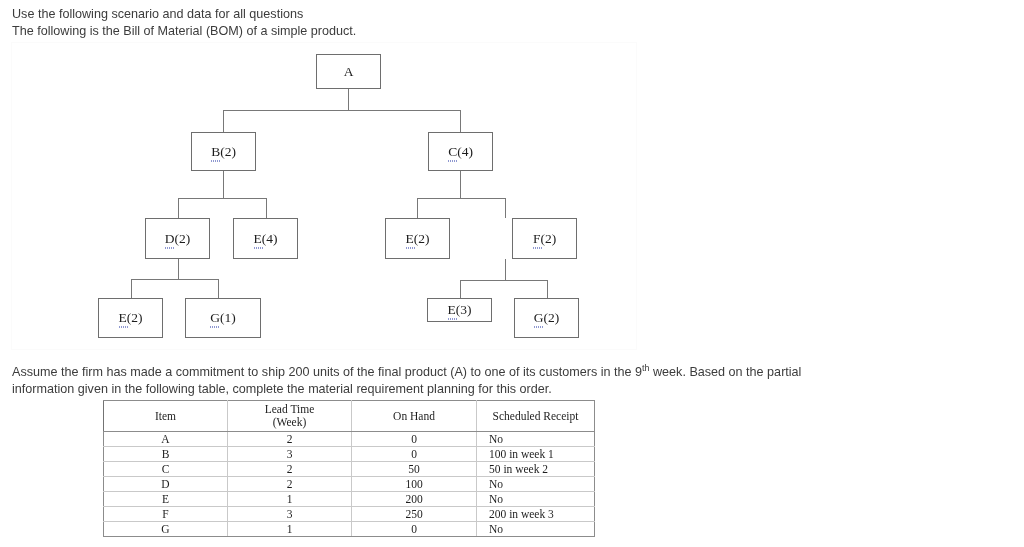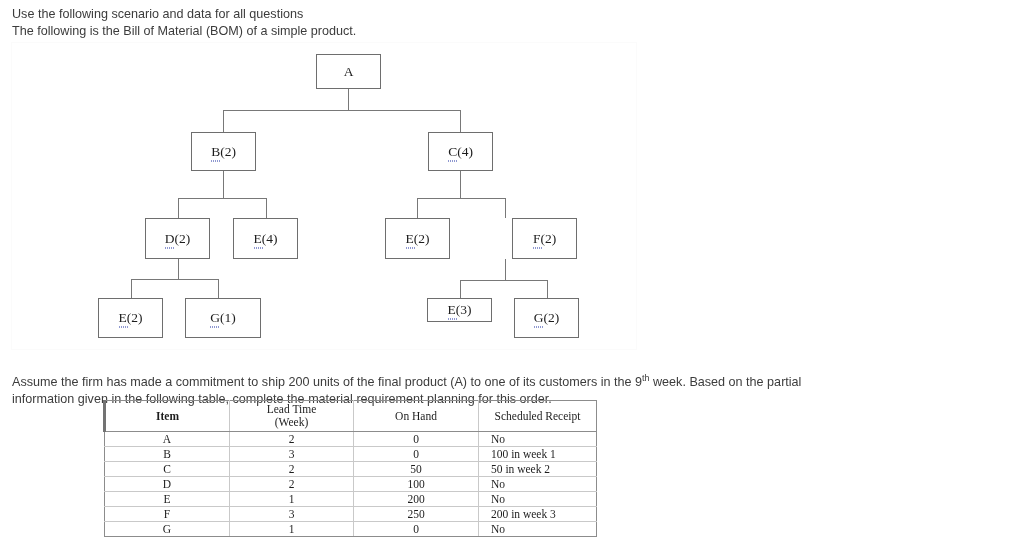--- a/index.html
+++ b/index.html
@@ -76,21 +76,20 @@
 
   
   .mid {
     position: absolute;
     left: 12px;
     top: 360px;
     width: 1004px;
     font-size: 12.6px;
     line-height: 16.5px;
     color: #3c3c3c;
-    margin-top: 10px;
   }
   .mid sup { font-size: 9px; vertical-align: super; }
 
   
   .tbl-wrap {
     position: absolute;
     left: 103px;
     top: 400px;
     width: 455px;
   }
@@ -109,21 +108,21 @@
     line-height: 13px;
   }
   table.mrp thead th {
     border-top: 1px solid #8c8c8c;
     border-bottom: 1px solid #8c8c8c;
     height: 30px;
     font-weight: normal;
     text-align: center;
     line-height: 13px;
   }
-  table.mrp thead th:first-child { border-left: 3px solid #737373; font-weight: bold; }
+  table.mrp thead th:first-child { border-left: 1px solid #737373; }
   table.mrp thead th:last-child  { border-right: 1px solid #8c8c8c; }
   table.mrp tbody td { text-align: center; }
   table.mrp tbody td.sr { text-align: left; padding-left: 12px; }
   table.mrp tbody td:first-child { border-left: 1px solid #8c8c8c; }
   table.mrp tbody td:last-child  { border-right: 1px solid #8c8c8c; }
   table.mrp tbody tr:last-child td { border-bottom: 1px solid #8c8c8c; }
   .c-item { width: 115px; }
   .c-lt   { width: 115px; }
   .c-oh   { width: 116px; }
   .c-sr   { width: 109px; margin-left: 24px; }

